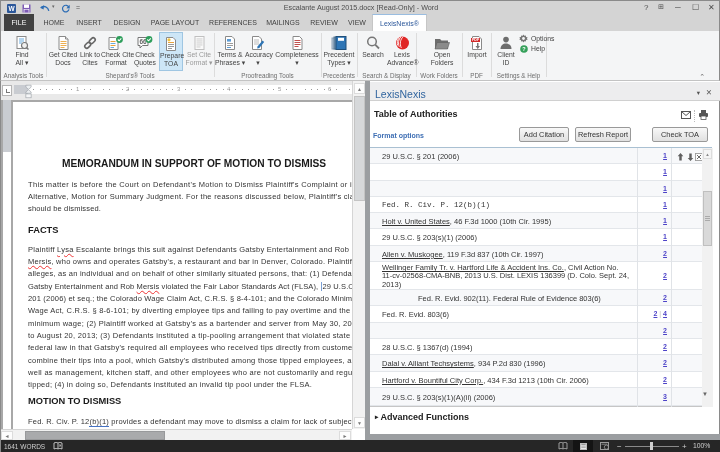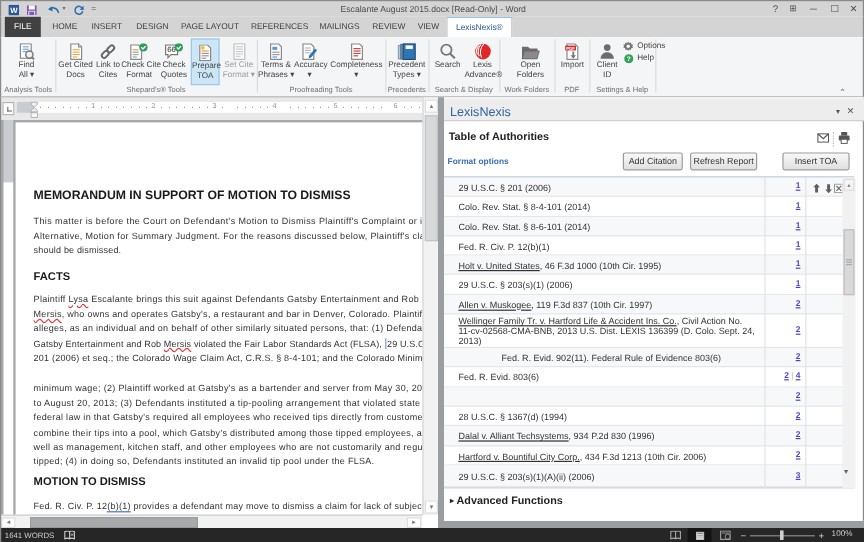--- a/index.html
+++ b/index.html
@@ -345,30 +345,31 @@
             <path d="M1 8.5 L4 6 L7 8.5 V10 H1 Z" fill="#eceff1" stroke="#9aa0a6" stroke-width="0.7"></path>
             <rect x="1" y="10.8" width="6" height="4.4" fill="#f5f6f7" stroke="#9aa0a6" stroke-width="0.7"></rect>
           </svg>
         </div>
   </div>
   <div id="vruler">
         <div class="abs" style="left:0;top:52px;width:8px;height:277px;background:#fff;"></div>
       </div>
   <div id="page">
     <div id="doctext">
-      <div class="dline dhead" style="top:57px;">MEMORANDUM IN SUPPORT OF MOTION TO DISMISS</div>
+      <div class="dline dhead" style="top:57px;margin-left:34px;">MEMORANDUM IN SUPPORT OF MOTION TO DISMISS</div>
       <div class="dline" style="top:77.5px;letter-spacing:0.32px;">This matter is before the Court on Defendant's Motion to Dismiss Plaintiff's Complaint or in the</div>
       <div class="dline" style="top:89.8px;letter-spacing:0.28px;">Alternative, Motion for Summary Judgment. For the reasons discussed below, Plaintiff's claims</div>
       <div class="dline" style="top:102px;letter-spacing:0.15px;">should be dismissed.</div>
       <div class="dline dhead2" style="top:124px;">FACTS</div>
       <div class="dline" style="top:142.5px;letter-spacing:0.25px;">Plaintiff <span class="sq">Lysa</span> Escalante brings this suit against Defendants Gatsby Entertainment and Rob</div>
       <div class="dline" style="top:154.8px;letter-spacing:0.23px;"><span class="sq">Mersis</span>, who owns and operates Gatsby's, a restaurant and bar in Denver, Colorado. Plaintiff</div>
       <div class="dline" style="top:167px;letter-spacing:0.24px;">alleges, as an individual and on behalf of other similarly situated persons, that: (1) Defendants</div>
       <div class="dline" style="top:179.5px;letter-spacing:0.12px;">Gatsby Entertainment and Rob <span class="sq">Mersis</span> violated the Fair Labor Standards Act (FLSA), <span style="border-left:1px solid #7a9fd4;padding-left:1px;">2</span>9 U.S.C. §</div>
       <div class="dline" style="top:191.8px;letter-spacing:0.19px;">201 (2006) et seq.; the Colorado Wage Claim Act, C.R.S. § 8-4-101; and the Colorado Minimum</div>
+      <div class="dline" style="top:204px;letter-spacing:0.25px;">Wage Act, C.R.S. § 8-6-101; by diverting employee tips and failing to pay overtime and the</div>
       <div class="dline" style="top:216.5px;letter-spacing:0.27px;">minimum wage; (2) Plaintiff worked at Gatsby's as a bartender and server from May 30, 2012</div>
       <div class="dline" style="top:228.8px;letter-spacing:0.28px;">to August 20, 2013; (3) Defendants instituted a tip-pooling arrangement that violated state and</div>
       <div class="dline" style="top:241px;letter-spacing:0.26px;">federal law in that Gatsby's required all employees who received tips directly from customers to</div>
       <div class="dline" style="top:253.5px;letter-spacing:0.25px;">combine their tips into a pool, which Gatsby's distributed among those tipped employees, as</div>
       <div class="dline" style="top:265.8px;letter-spacing:0.28px;">well as management, kitchen staff, and other employees who are not customarily and regularly</div>
       <div class="dline" style="top:278px;letter-spacing:0.25px;">tipped; (4) in doing so, Defendants instituted an invalid tip pool under the FLSA.</div>
       <div class="dline dhead2" style="top:294.5px;">MOTION TO DISMISS</div>
       <div class="dline" style="top:314.5px;letter-spacing:0.21px;">Fed. R. Civ. P. 12<span style="border-bottom:1px solid #4472c4;">(b)(1)</span> provides a defendant may move to dismiss a claim for lack of subject</div>
     </div>
   </div>
@@ -398,47 +399,45 @@
         <path d="M0.5 0.5 L5 4.5 L9.5 0.5" fill="none" stroke="#555" stroke-width="1"></path>
       </svg>
   <div class="abs" style="left:324px;top:28px;width:1px;height:12px;border-left:1px dotted #bbb"></div>
   <svg class="abs" style="left:328px;top:28px" width="11" height="10" viewBox="0 0 11 10">
         <rect x="3" y="0" width="5" height="3" fill="#555"></rect>
         <rect x="1" y="3" width="9" height="4" rx="1" fill="#555"></rect>
         <rect x="3" y="6" width="5" height="3.5" fill="#fff" stroke="#555" stroke-width="0.8"></rect>
       </svg>
   <div class="pbtn" style="left:149px;top:45px;width:50px;">Add Citation</div>
   <div class="pbtn" style="left:205px;top:45px;width:56px;">Refresh Report</div>
-  <div class="pbtn" style="left:282px;top:45px;width:56px;">Insert TOA</div>
+  <div class="pbtn" style="left:282px;top:45px;width:56px;">Check TOA</div>
   <div id="fmtopt">Format options</div>
   <div id="plist">
     <div class="prow odd" style="height:16.3px;">
           <span class="ct" style="top:4px;">29 U.S.C. § 201 (2006)</span>
           <span class="num" style="top:4px;"><u>1</u></span>
       <svg class="abs" style="left:307px;top:5px;" width="7" height="8" viewBox="0 0 8 9">
             <path d="M4 0 L7.2 3.5 L5.4 3.5 L5.4 8.5 L2.6 8.5 L2.6 3.5 L0.8 3.5 Z" fill="#5f5f5f"></path>
           </svg>
       <svg class="abs" style="left:317px;top:5px;" width="7" height="8" viewBox="0 0 8 9">
             <path d="M4 9 L7.2 5.5 L5.4 5.5 L5.4 0.5 L2.6 0.5 L2.6 5.5 L0.8 5.5 Z" fill="#5f5f5f"></path>
           </svg>
       <svg class="abs" style="left:325px;top:5px;" width="8" height="8" viewBox="0 0 9 9">
             <rect x="0.5" y="0.5" width="8" height="8" fill="#fdfdfd" stroke="#999"></rect>
             <path d="M2.2 2.2 L6.8 6.8 M6.8 2.2 L2.2 6.8" stroke="#666" stroke-width="1.1"></path>
           </svg>
     </div>
     <div class="prow" style="height:16.3px;">
-          <span class="ct" style="top:4px;">Colo. Rev. Stat. § 8-4-101 (2014)</span>
           <span class="num" style="top:4px;"><u>1</u></span>
         </div>
     <div class="prow odd" style="height:16.3px;">
-          <span class="ct" style="top:4px;">Colo. Rev. Stat. § 8-6-101 (2014)</span>
           <span class="num" style="top:4px;"><u>1</u></span>
         </div>
     <div class="prow" style="height:16.3px;">
-          <span class="ct" style="top:4px;">Fed. R. Civ. P. 12(b)(1)</span>
+          <span class="ct" style="top:4px;font-family:Liberation Mono, monospace;">Fed. R. Civ. P. 12(b)(1)</span>
           <span class="num" style="top:4px;"><u>1</u></span>
         </div>
     <div class="prow odd" style="height:16.3px;padding-left:44px;">
           <span class="ct" style="top:4px;"><span class="cl">Holt v. United States</span>, 46 F.3d 1000 (10th Cir. 1995)</span>
           <span class="num" style="top:4px;"><u>1</u></span>
         </div>
     <div class="prow" style="height:16.3px;">
           <span class="ct" style="top:4px;">29 U.S.C. § 203(s)(1) (2006)</span>
           <span class="num" style="top:4px;"><u>1</u></span>
         </div>

